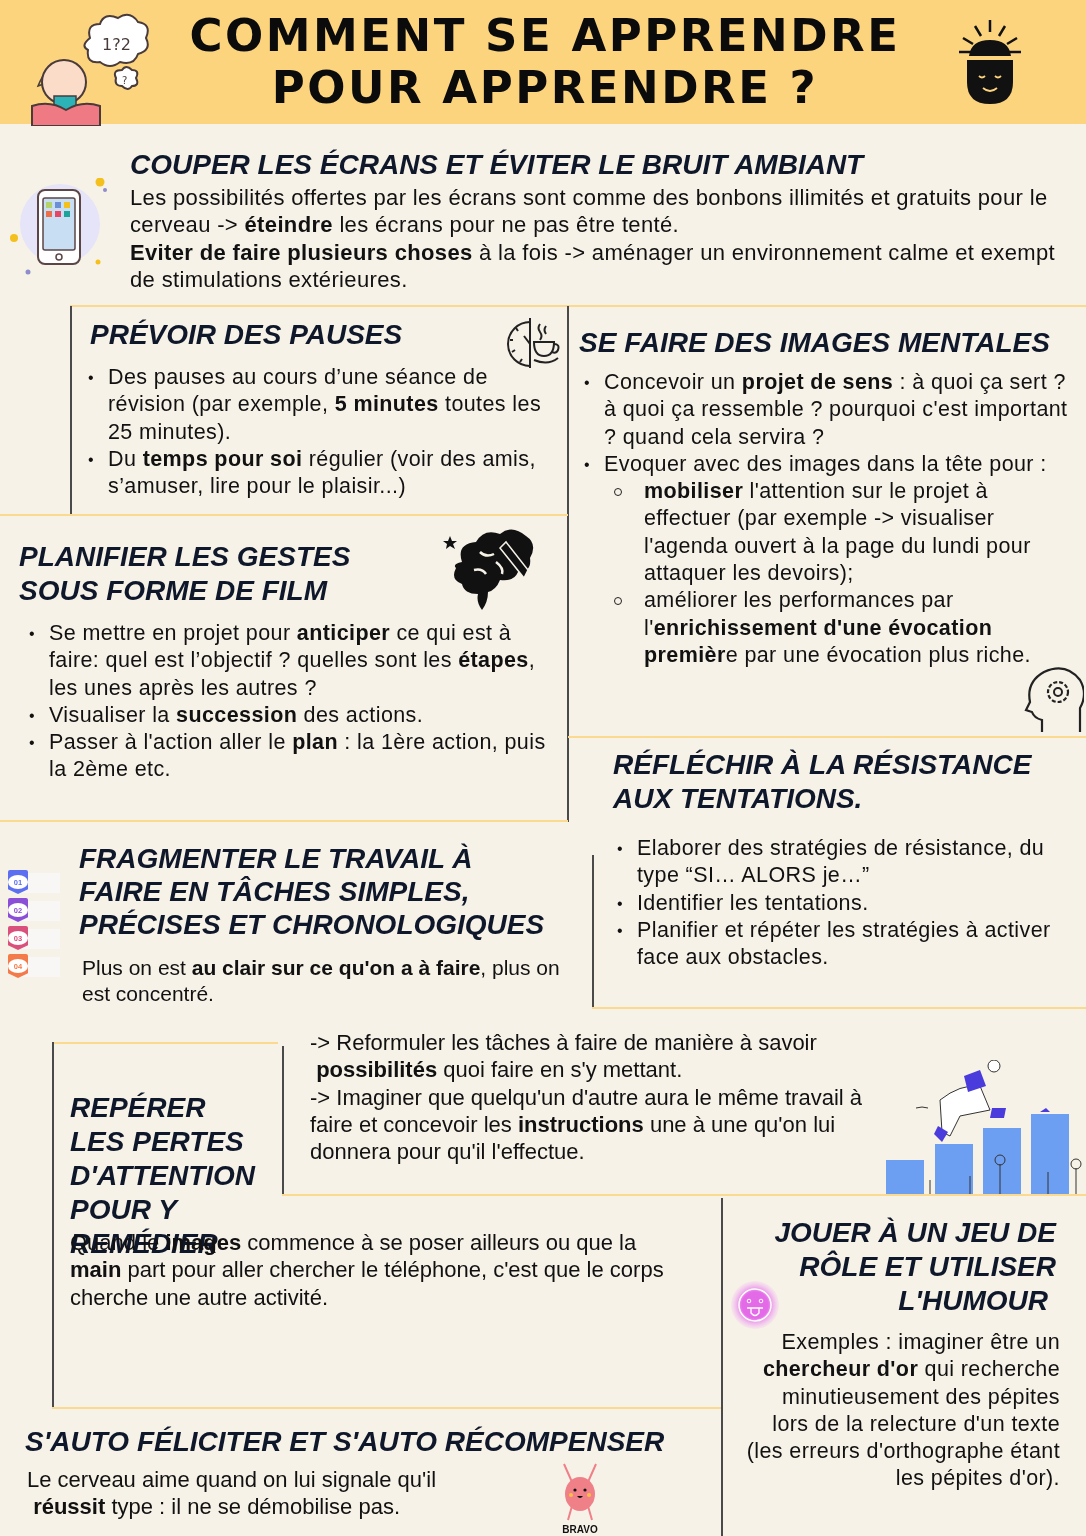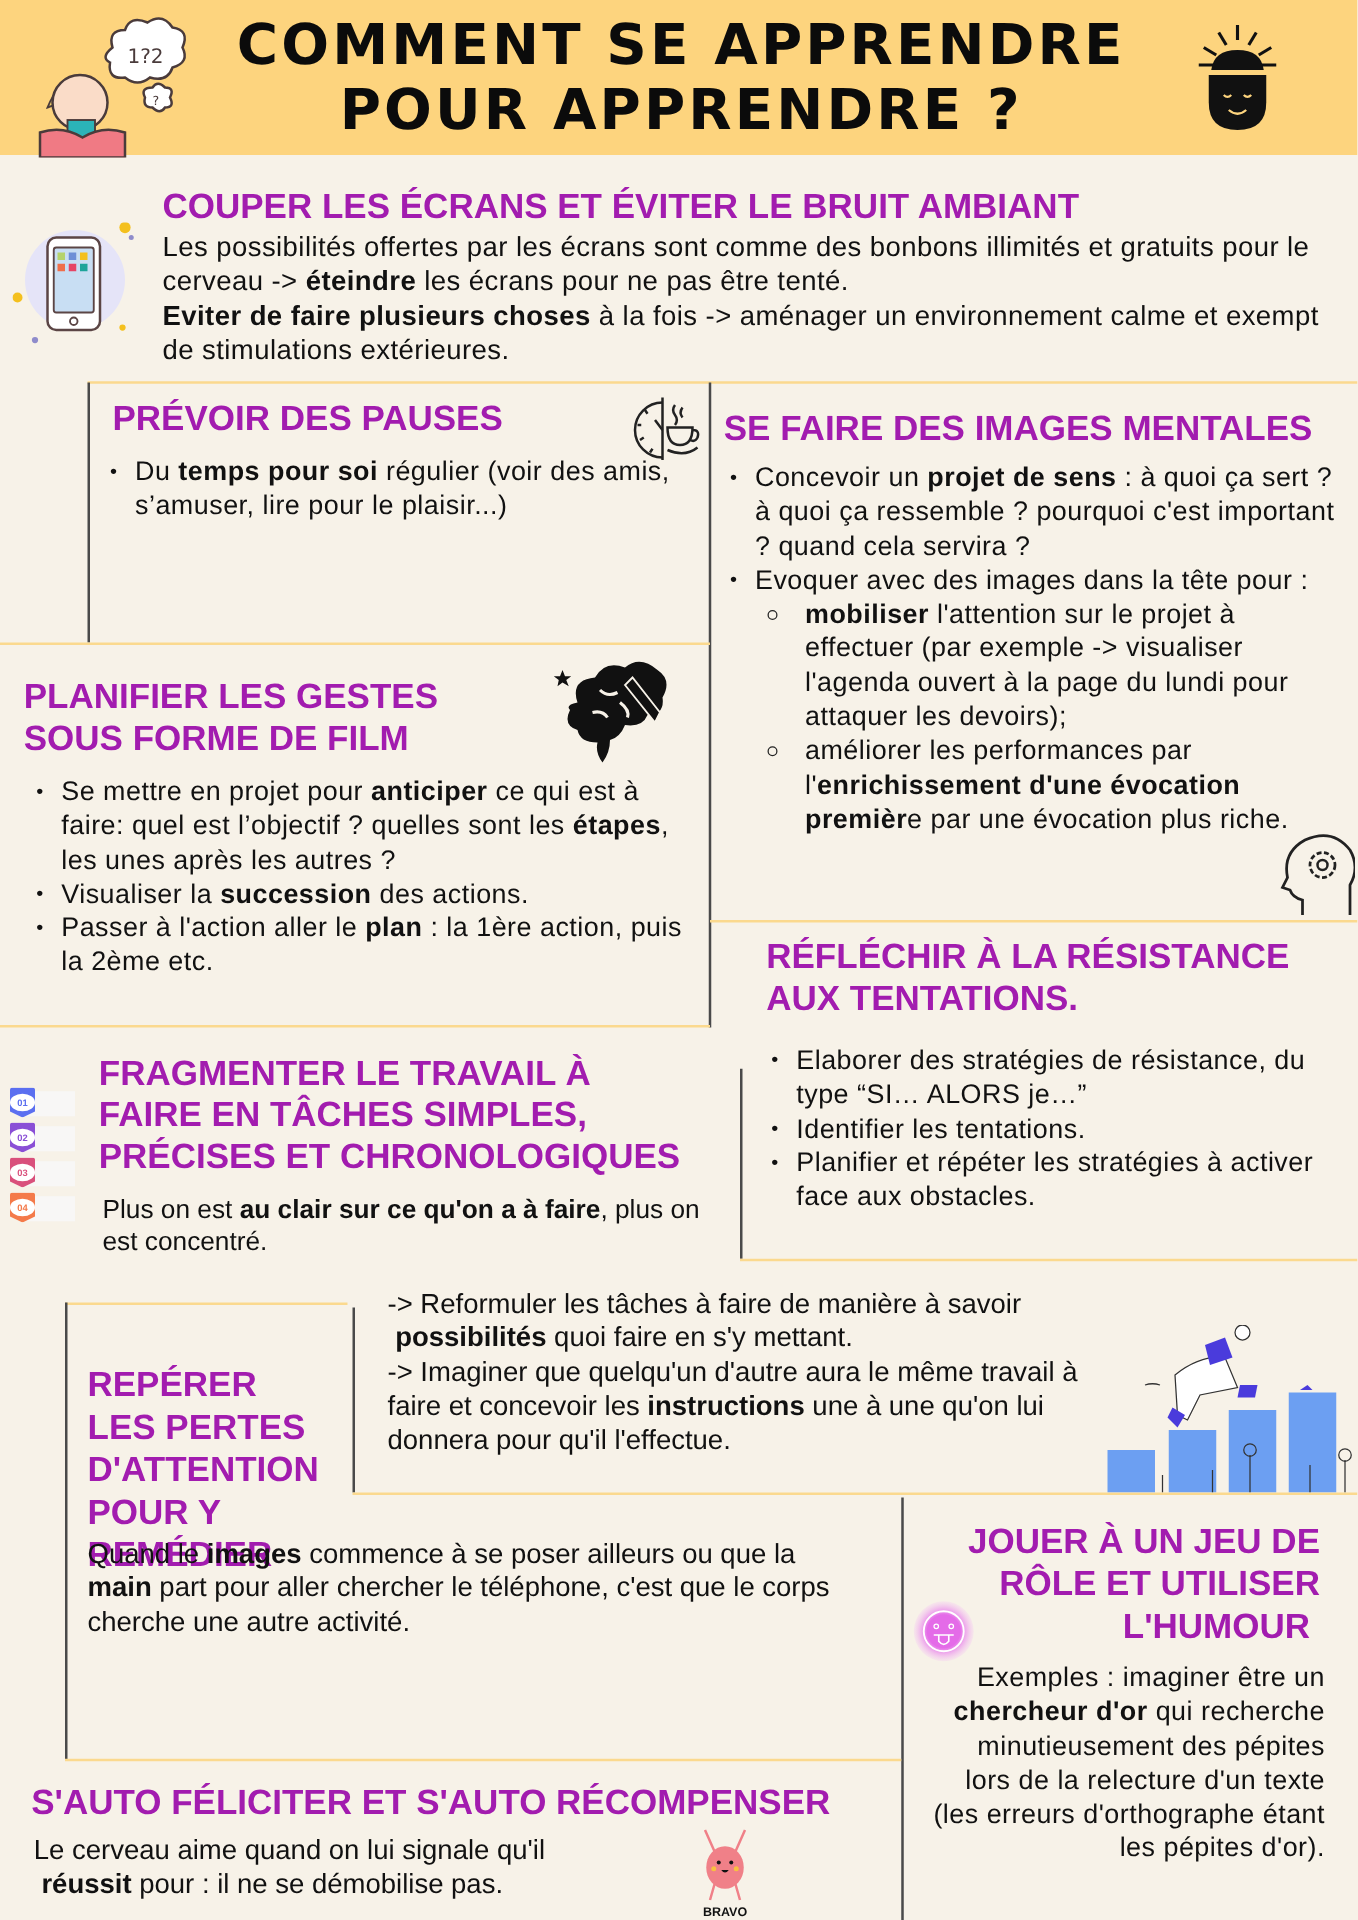--- a/index.html
+++ b/index.html
@@ -1,21 +1,21 @@
 <!DOCTYPE html>
 <html><head>
 <meta charset="utf-8">
 <style>
   * { box-sizing: border-box; margin: 0; padding: 0; }
   html, body { width: 1086px; height: 1536px; overflow: hidden; }
   body { background: #f7f2e8; font-family: "Liberation Sans", sans-serif; color: #111; position: relative; }
   .abs { position: absolute; }
   .header { left: 0; top: 0; width: 1086px; height: 124px; background: #fdd47e; }
   .title { left: 160px; top: 10px; width: 770px; text-align: center; font-family: "DejaVu Sans", sans-serif; font-weight: bold; font-size: 45px; line-height: 52px; letter-spacing: 2.5px; color: #0b0b0b; }
-  .h { color: #a21caf; font-weight: bold; font-size: 28px; line-height: 34px; }
+  .h { color: #0f172a; font-weight: bold; font-size: 28px; line-height: 34px; font-style: italic; }
   .body { font-size: 21.5px; line-height: 27.3px; letter-spacing: 0.4px; }
   .narrow { font-size: 22px; line-height: 27.3px; letter-spacing: 0; }
   b { font-weight: bold; }
   ul { list-style: none; }
   ul.bul > li { position: relative; padding-left: 24px; }
   ul.bul > li::before { content: "•"; position: absolute; left: 4px; top: 0; font-size: 16px; }
   ul.sub > li { position: relative; padding-left: 40px; }
   ul.sub > li::before { content: ""; position: absolute; left: 10px; top: 10px; width: 6px; height: 6px; border: 1.5px solid #222; border-radius: 50%; }
   .hl { height: 2px; background: #fbd98e; }
   .vl { width: 2px; background: #4a4a4a; }
@@ -114,20 +114,21 @@
       <path d="M14 14 l2 3 M8 26 h3 M10 38 l3-2 M18 48 l2-3 M22 22 l6 8"></path>
       <path d="M32 28 h20 q0 14-10 14 q-10 0-10-14z"></path>
       <path d="M52 30 q6 0 4 6 q-2 4-6 2"></path>
       <path d="M32 46 q14 6 24-2"></path>
       <path d="M38 10 q-3 4 0 8 q3 4 0 8 M44 12 q-3 4 0 8"></path>
     </g>
   </svg>
 </div>
 <div class="abs body" style="left:84px;top:364px;width:470px;">
   <ul class="bul">
+    <li><span>Des pauses au cours d’une séance de révision (par exemple, </span><b>5 minutes</b><span> toutes les 25 minutes).</span></li>
     <li><span>Du </span><b>temps pour soi</b><span> régulier (voir des amis, s’amuser, lire pour le plaisir...)</span></li>
   </ul>
 </div>
 
 <div class="abs h" style="left:579px;top:326px;white-space:nowrap;">SE FAIRE DES IMAGES MENTALES</div>
 <div class="abs body" style="left:580px;top:369px;width:490px;">
   <ul class="bul">
     <li><span>Concevoir un </span><b>projet de sens</b><span> : à quoi ça sert ? à quoi ça ressemble ? pourquoi c'est important ? quand cela servira ?</span></li>
     <li><span>Evoquer avec des images dans la tête pour :</span>
       <ul class="sub">
@@ -268,21 +269,21 @@
     <circle cx="31" cy="21" r="1.8" fill="none" stroke="#fff" stroke-width="1"></circle>
     <path d="M17 28 h16 M21 28 v5 q4 5 8 0 v-5" stroke="#fff" stroke-width="1.3" fill="none"></path>
   </svg>
 </div>
 <div class="abs body" style="left:740px;top:1329px;width:320px;text-align:right;">
   <span>Exemples : imaginer être un </span><b>chercheur d'or</b><span> qui recherche minutieusement des pépites lors de la relecture d'un texte (les erreurs d'orthographe étant les pépites d'or).</span>
 </div>
 
 <div class="abs h" style="left:25px;top:1425px;white-space:nowrap;">S'AUTO FÉLICITER ET S'AUTO RÉCOMPENSER</div>
 <div class="abs body narrow" style="left:27px;top:1466px;width:520px;">
-  <span>Le cerveau aime quand on lui signale qu'il </span><br>&nbsp;<b>réussit</b><span> pour : il ne se démobilise pas.</span>
+  <span>Le cerveau aime quand on lui signale qu'il </span><br>&nbsp;<b>réussit</b><span> type : il ne se démobilise pas.</span>
 </div>
 <div class="abs" style="left:550px;top:1460px;width:60px;height:76px;">
   <svg width="60" height="62" viewBox="0 0 60 62">
     <path d="M14 4 l8 18 M46 4 l-8 18 M22 46 l-4 14 M38 46 l4 14" stroke="#f08088" stroke-width="2" fill="none"></path>
     <ellipse cx="30" cy="34" rx="15" ry="17" fill="#f08088"></ellipse>
     <circle cx="25" cy="30" r="1.6" fill="#111"></circle>
       <circle cx="35" cy="30" r="1.6" fill="#111"></circle>
     <path d="M27 36 q3 4 6 0z" fill="#111"></path>
     <circle cx="21" cy="35" r="2" fill="#f8c040"></circle>
       <circle cx="39" cy="35" r="2" fill="#f8c040"></circle>

